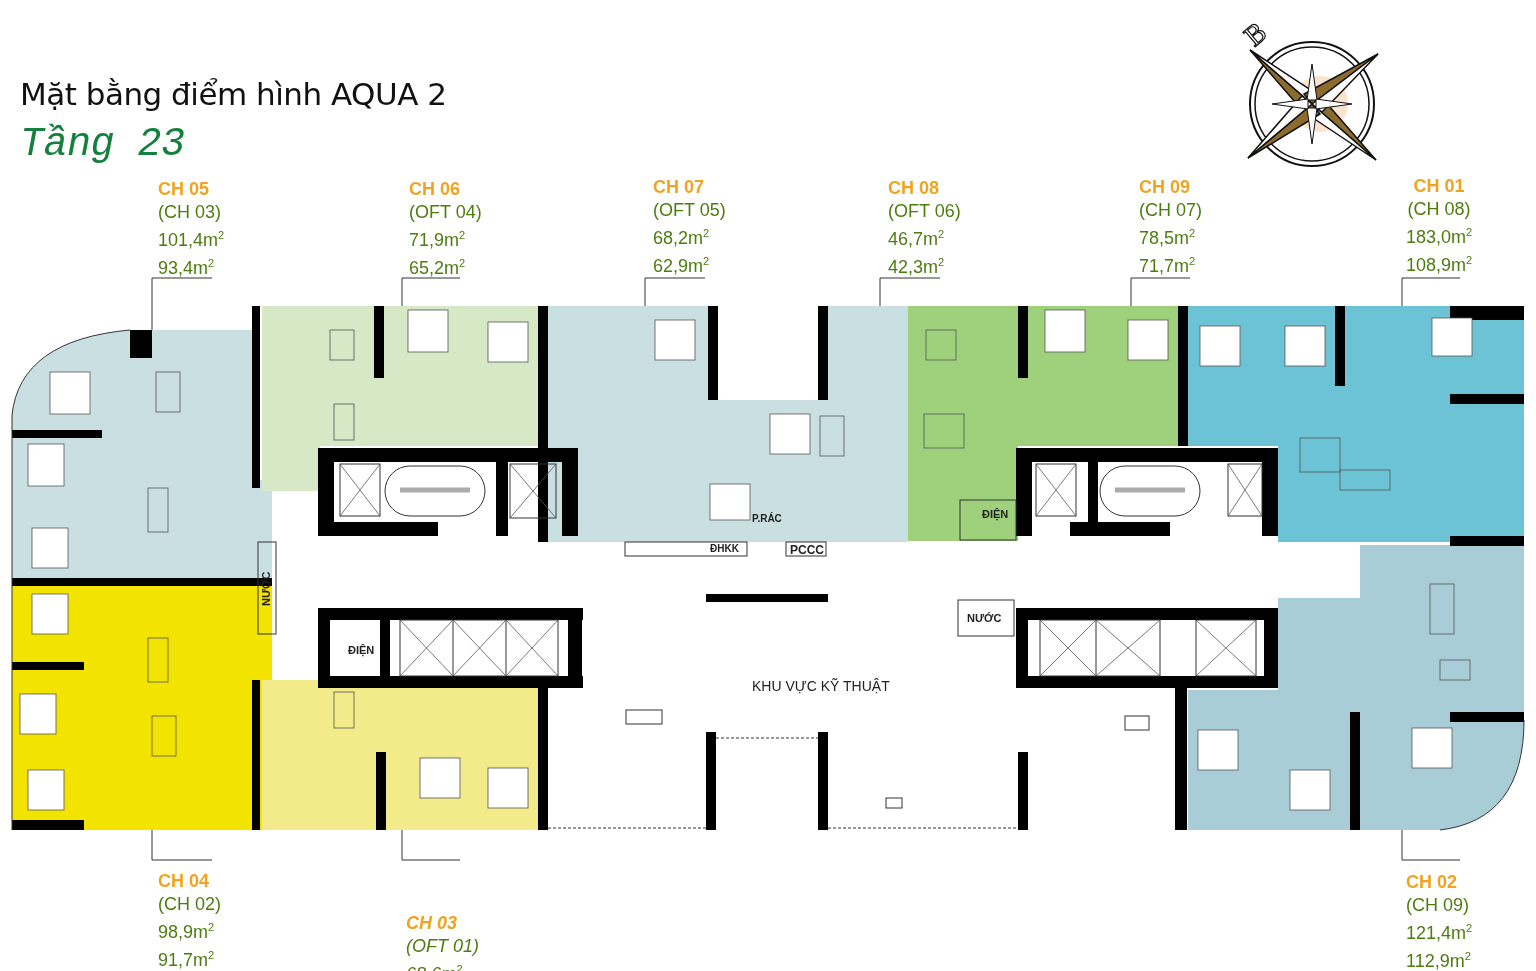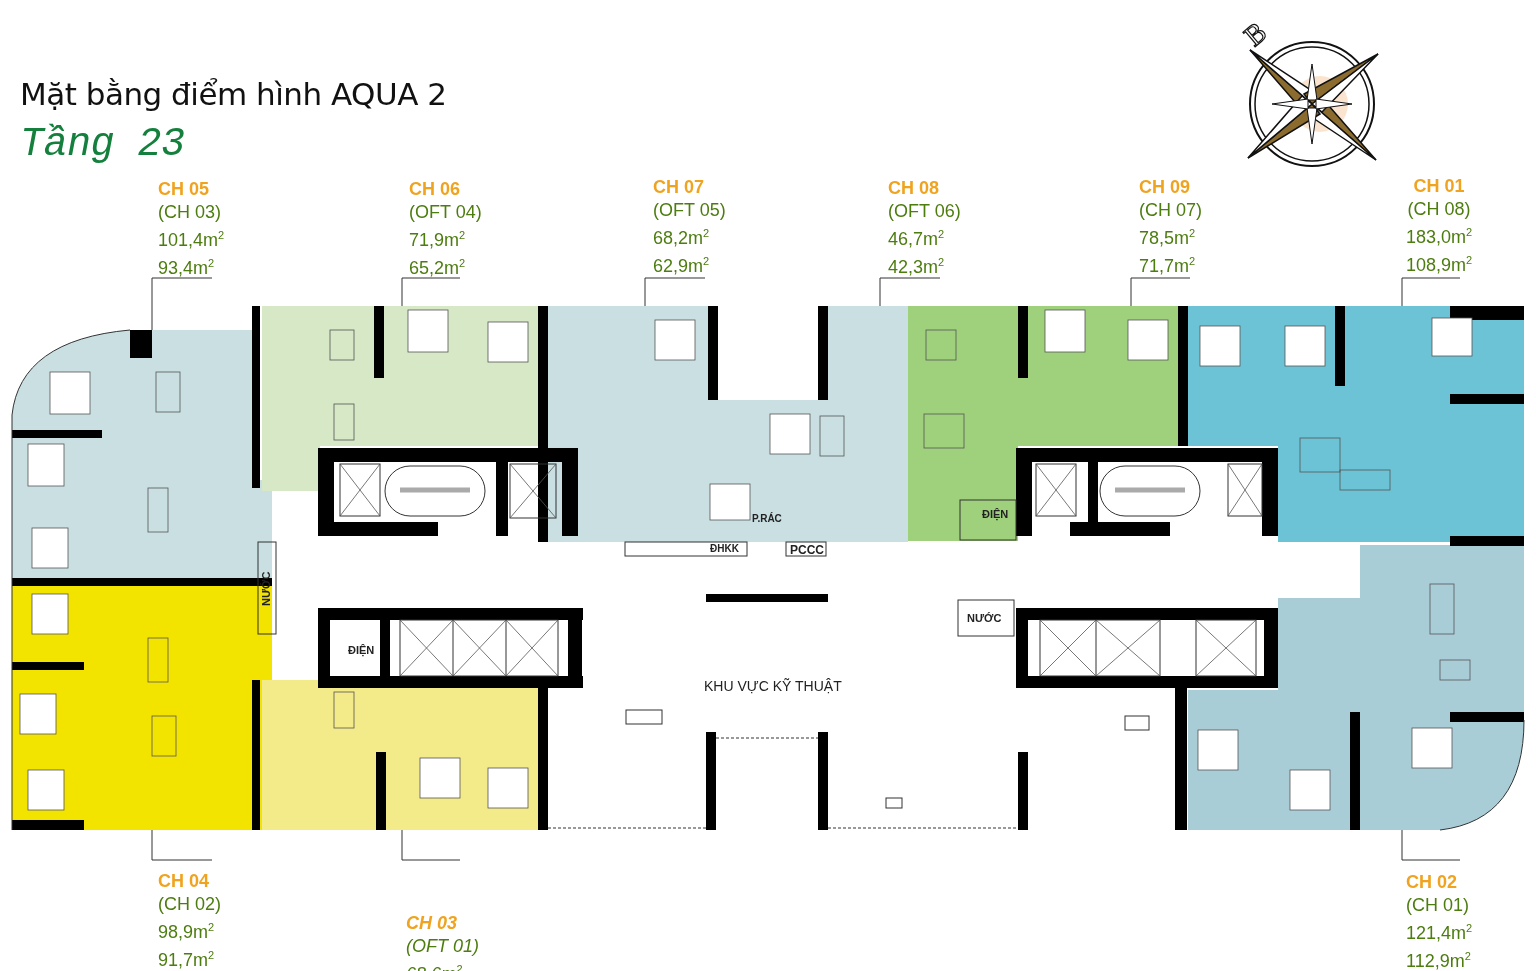--- a/index.html
+++ b/index.html
@@ -6,21 +6,21 @@
   body { width:1536px; height:971px; position:relative; overflow:hidden; font-family:"Liberation Sans", sans-serif; color:#1a1a1a; }
   .title { position:absolute; left:20px; top:76px; font-family:"DejaVu Sans", sans-serif; font-size:31px; color:#111; letter-spacing:-0.5px; white-space:nowrap; }
   .title b { font-weight:normal; }
   .subtitle { position:absolute; left:20px; top:122px; font-family:Liberation Mono, monospace; font-style:italic; font-size:40px; color:#15803d; letter-spacing:-0.5px; }
   .unit-label { position:absolute; font-size:18px; line-height:23px; white-space:nowrap; }
   .unit-label .code { color:#f0a31f; font-weight:bold; font-size:18px; }
   .unit-label .alt, .unit-label .a1, .unit-label .a2 { display:block; color:#4d7c0f; }
   .unit-label sup { font-size:11px; }
   .plan { position:absolute; left:0; top:0; }
   .room-text { position:absolute; font-size:11px; font-weight:bold; color:#222; white-space:nowrap; }
-  .tech-text { position:absolute; font-size:14px; color:#222; white-space:nowrap; }
+  .tech-text { position:absolute; font-size:14px; color:#222; white-space:nowrap;margin-left:48px; }
   .compass { position:absolute; left:1240px; top:10px; width:150px; height:160px; }
 </style>
 </head>
 <body>
 
 <div class="title"><span>Mặt bằng điểm hình</span> <b>AQUA 2</b></div>
 <div class="subtitle">Tầng 23</div>
 
 <svg class="compass" viewBox="0 0 150 160">
   <circle cx="72" cy="94" r="62" fill="none" stroke="#111" stroke-width="2"></circle>
@@ -276,21 +276,21 @@
   <span class="a2"><span>91,7m</span><sup>2</sup></span>
 </div>
 <div class="unit-label" style="left:406px; top:912px;font-style:italic;">
   <span class="code">CH 03</span>
   <span class="alt">(OFT 01)</span>
   <span class="a1"><span>68,6m</span><sup>2</sup></span>
   <span class="a2"><span>48,8m</span><sup>2</sup></span>
 </div>
 <div class="unit-label" style="left:1406px; top:871px;">
   <span class="code">CH 02</span>
-  <span class="alt">(CH 01)</span>
+  <span class="alt">(CH 09)</span>
   <span class="a1"><span>121,4m</span><sup>2</sup></span>
   <span class="a2"><span>112,9m</span><sup>2</sup></span>
 </div>
 
 <div class="room-text" style="left:348px; top:644px;">ĐIỆN</div>
 <div class="room-text" style="left:982px; top:508px;">ĐIỆN</div>
 <div class="room-text" style="left:260px; top:606px; transform:rotate(-90deg); transform-origin:left top;">NƯỚC</div>
 <div class="room-text" style="left:967px; top:612px;">NƯỚC</div>
 <div class="room-text" style="left:686px; top:543px; font-size:10px;padding-left:24px;">ĐHKK</div>
 <div class="room-text" style="left:752px; top:513px; font-size:10px;">P.RÁC</div>

